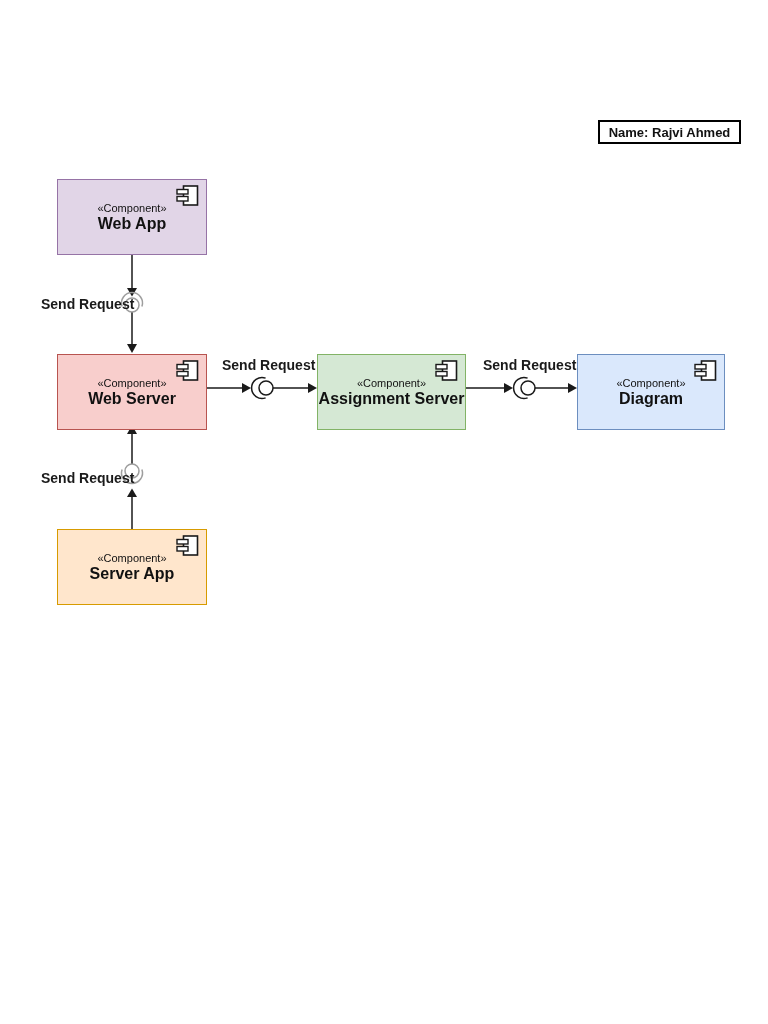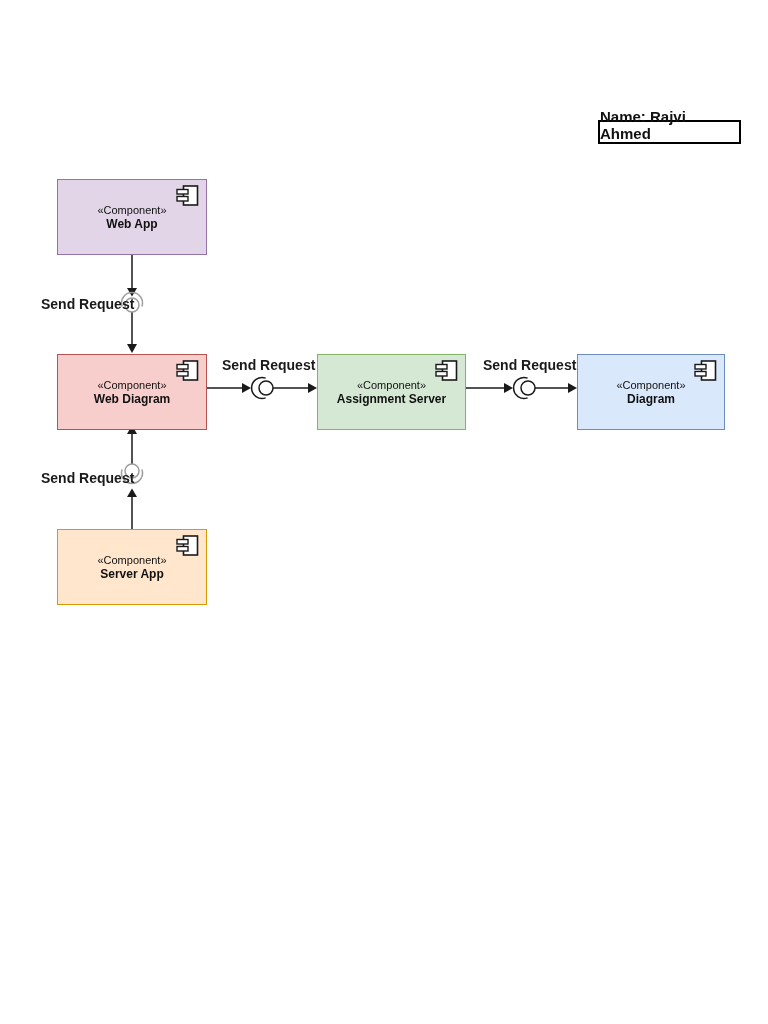--- a/index.html
+++ b/index.html
@@ -12,32 +12,32 @@
     text-align: center; font-size: 24px; font-weight: 700; color: #1c1c1c;
     letter-spacing: 0.2px;
   }
   .page-subtitle {
     position: absolute; left: 0; top: 119px; width: 768px;
     text-align: center; font-size: 23px; font-weight: 400; color: #2d2d2d;
   }
   .name-box {
     position: absolute; left: 598px; top: 120px; width: 143px; height: 24px;
     background: #ffffff; border: 2px solid #000000;
-    display: flex; align-items: flex-end; justify-content: center;
-    font-size: 15px; font-weight: 700; color: #111;
+    display: flex; align-items: center; justify-content: center;
+    font-size: 13px; font-weight: 700; color: #111;
   }
 
   .component-box {
     position: absolute; width: 150px; height: 76px;
     border: 1.5px solid; 
     display: flex; flex-direction: column; align-items: center; justify-content: center;
     gap: 1px;
   }
   .component-box .stereotype { font-size: 11px; font-weight: 400; color: #111; }
-  .component-box .comp-name  { font-size: 12px; font-weight: 700; color: #111; }
+  .component-box .comp-name  { font-size: 16px; font-weight: 700; color: #111; }
   .comp-icon { position: absolute; top: 5px; right: 6px; width: 24px; height: 22px; }
 
   .box-web-app    { left: 57px;  top: 179px; }
   .box-web-server { left: 57px;  top: 354px; }
   .box-app-server { left: 317px; top: 354px; width: 149px; }
   .box-database   { left: 577px; top: 354px; width: 148px; }
   .box-mobile-app { left: 57px;  top: 529px; }
 
   .edges-svg { position: absolute; left: 0; top: 0; width: 768px; height: 1024px; }
 
@@ -114,21 +114,21 @@
     <span class="comp-name">Web App</span>
   </div>
 
   <div class="component-box box-web-server" style="background-color: rgb(248, 206, 204); border-color: rgb(184, 84, 80);">
     <svg class="comp-icon" viewBox="0 0 24 22">
       <rect x="7.5" y="1" width="14" height="19" fill="#fff" stroke="#1a1a1a" stroke-width="1.6"></rect>
       <rect x="1" y="4.5" width="11" height="4.5" fill="#fff" stroke="#1a1a1a" stroke-width="1.4"></rect>
       <rect x="1" y="11.5" width="11" height="4.5" fill="#fff" stroke="#1a1a1a" stroke-width="1.4"></rect>
     </svg>
     <span class="stereotype">«Component»</span>
-    <span class="comp-name">Web Diagram</span>
+    <span class="comp-name">Web Server</span>
   </div>
 
   <div class="component-box box-app-server" style="background-color: rgb(213, 232, 212); border-color: rgb(130, 179, 102);">
     <svg class="comp-icon" viewBox="0 0 24 22">
       <rect x="7.5" y="1" width="14" height="19" fill="#fff" stroke="#1a1a1a" stroke-width="1.6"></rect>
       <rect x="1" y="4.5" width="11" height="4.5" fill="#fff" stroke="#1a1a1a" stroke-width="1.4"></rect>
       <rect x="1" y="11.5" width="11" height="4.5" fill="#fff" stroke="#1a1a1a" stroke-width="1.4"></rect>
     </svg>
     <span class="stereotype">«Component»</span>
     <span class="comp-name">Assignment Server</span>

